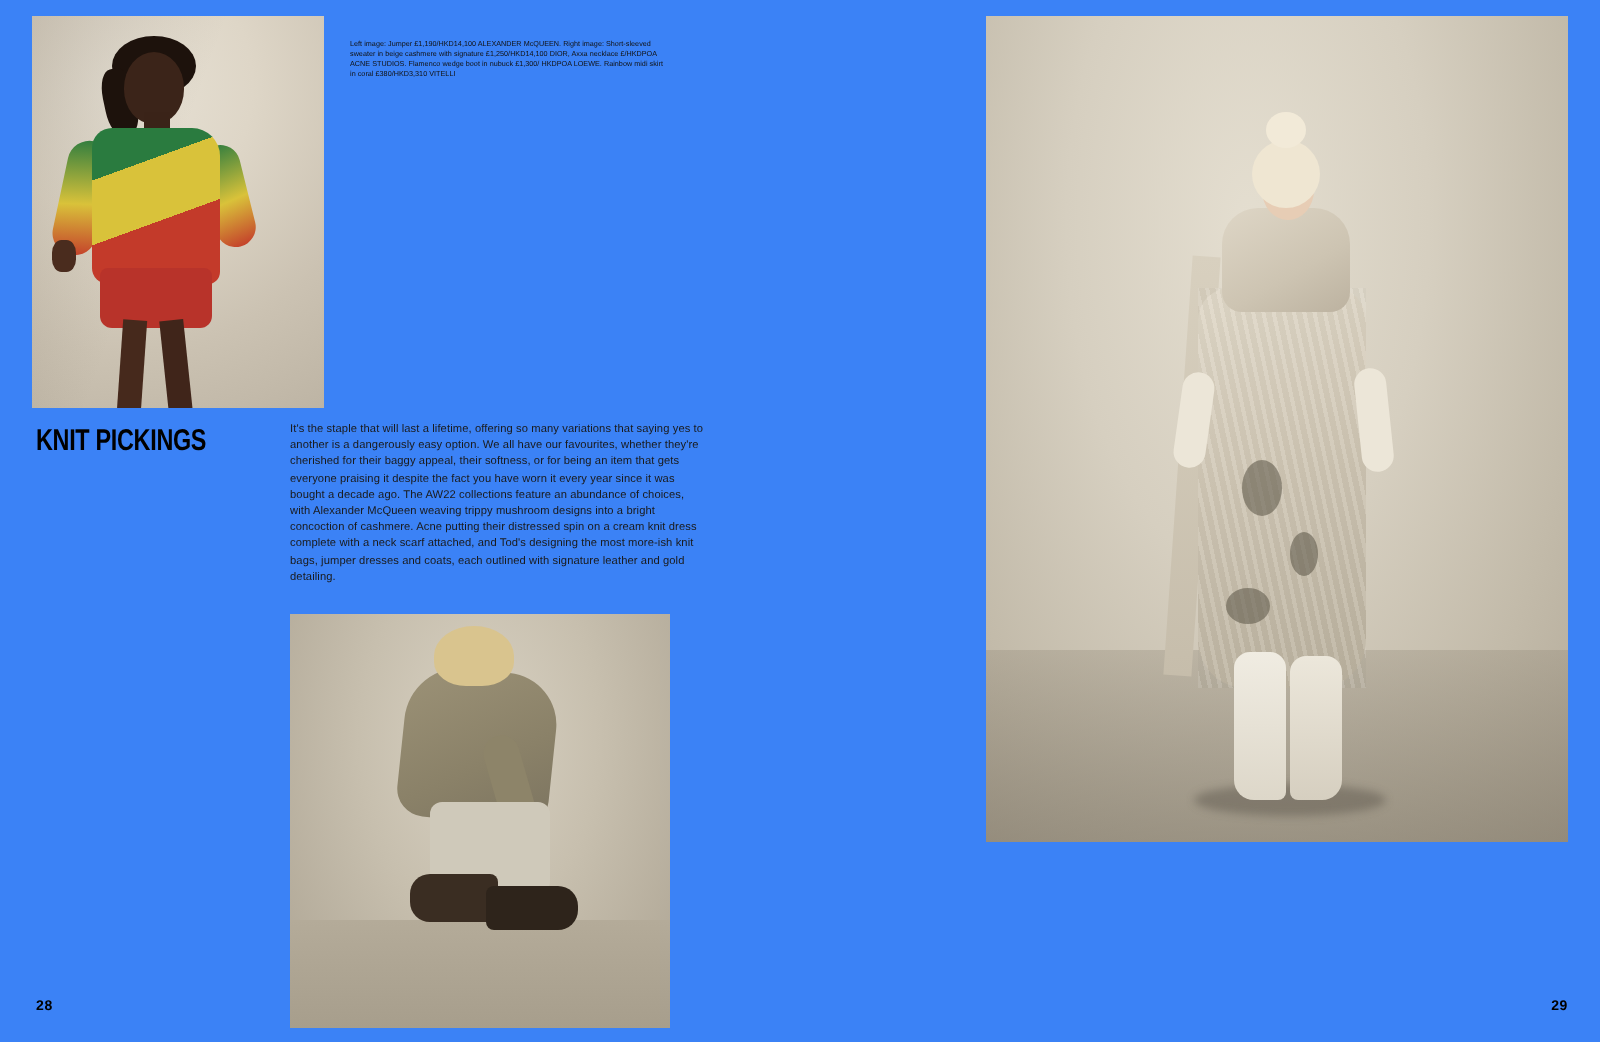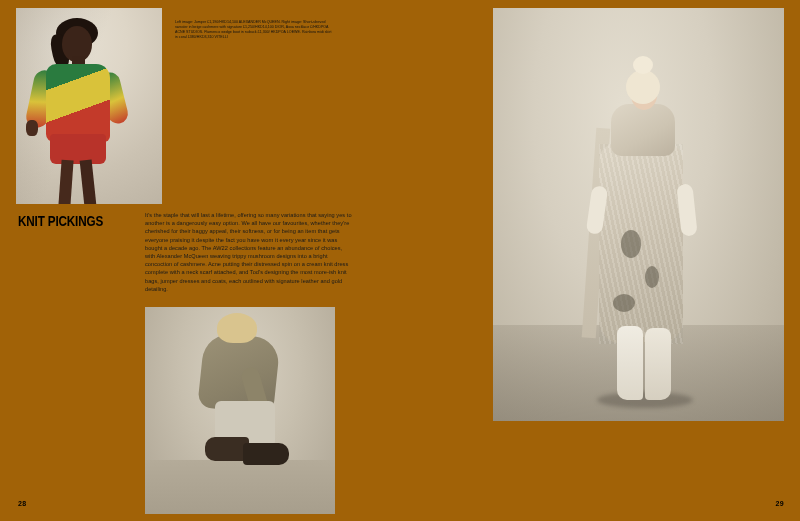--- a/index.html
+++ b/index.html
@@ -17,21 +17,21 @@
   .spread {
     position: relative;
     width: 800px;
     height: 521px;
     background: #ffffff;
   }
   .page {
     position: absolute;
     top: 0;
     height: 521px;
-    background: #a16207;
+    background: #3b82f6;
   }
   .page-left { left: 0; width: 400px; }
   .page-right { left: 400px; width: 400px; }
 
   
   .photo-model-left {
     position: absolute;
     left: 16px;
     top: 8px;
     width: 146px;

